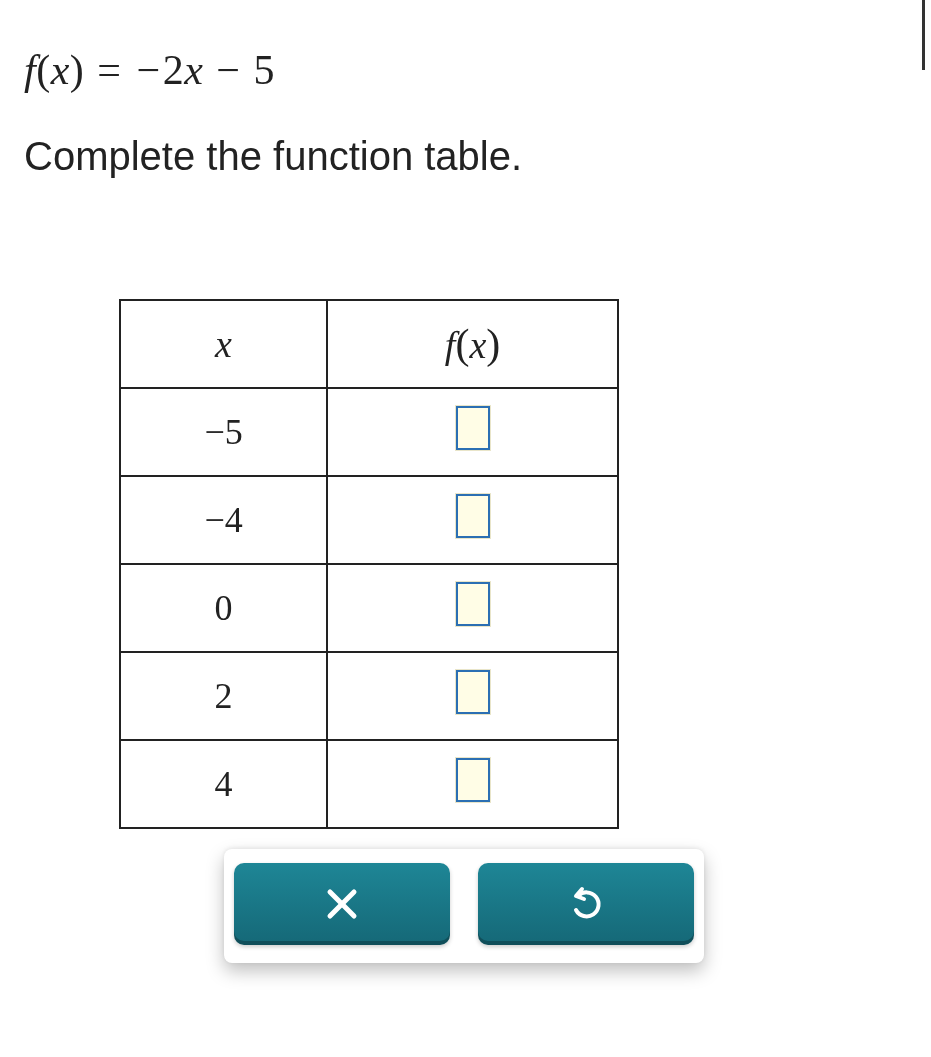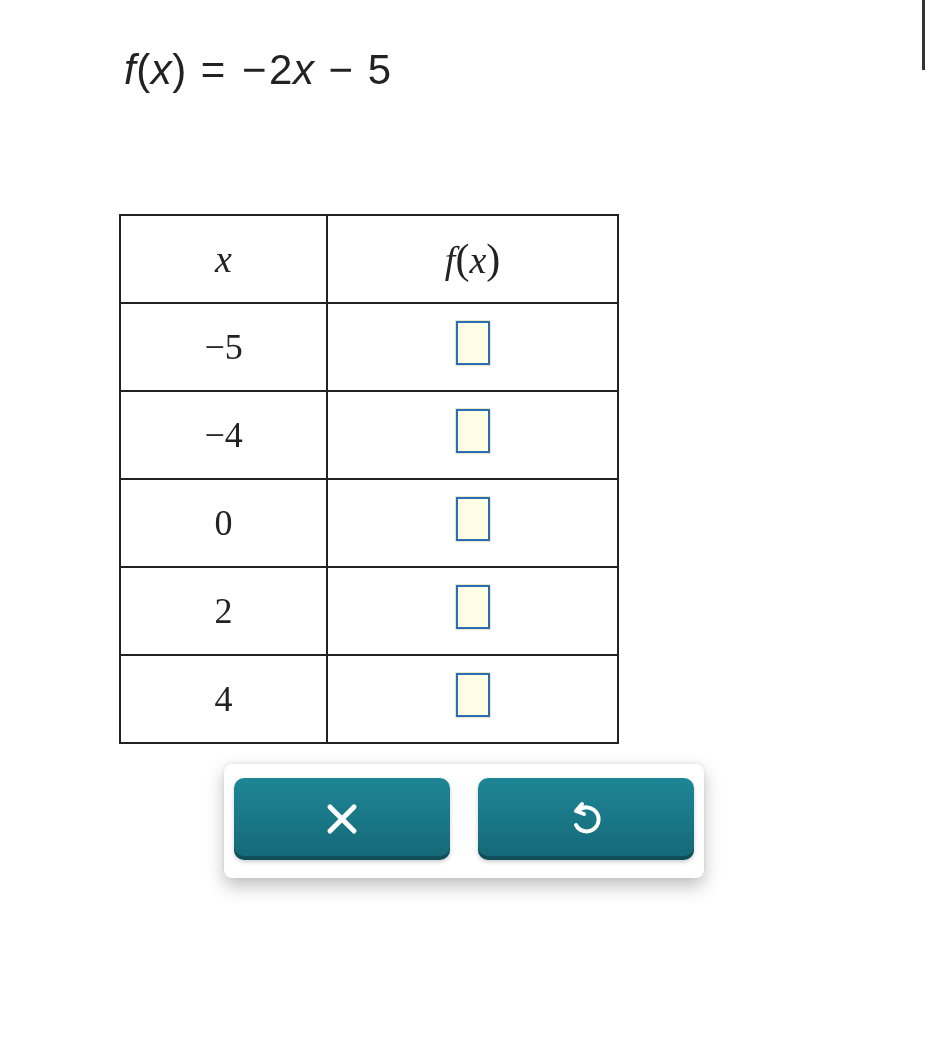--- a/index.html
+++ b/index.html
@@ -32,22 +32,21 @@
     line-height: 1.3;
     white-space: nowrap;
   }
   .line1 .fvar {
     font-family: "Times New Roman", Times, serif;
     font-style: italic;
     font-size: 42px;
   }
   .eqline {
     margin-top: 28px;
-    margin-left: 100px;
-    font-family: Liberation Sans, sans-serif;
+    font-family: Liberation Serif, serif;
     font-size: 42px;
     font-style: italic;
     letter-spacing: 0.5px;
   }
   .eqline .fn { font-style: italic; }
   .eqline .paren { font-style: normal; }
   .eqline .op { font-style: normal; padding: 0 2px; }
   .eqline .num { font-style: normal; }
   .line2 {
     margin-top: 40px;
@@ -123,20 +122,21 @@
 
 
   <div class="eqline">
     <span class="fn">f</span><span class="paren">(</span><span class="fn">x</span><span class="paren">)</span>
     <span class="op">=</span>
     <span class="op">−</span><span class="num">2</span><span class="fn">x</span>
     <span class="op">−</span>
     <span class="num">5</span>
   </div>
 
+  <div class="line2">Complete the function table.</div>
 
   <div class="table-wrap">
     <table class="func">
       <thead>
         <tr>
           <th>
             <span>x</span>
           </th>
           <th>
             <span>f</span><span class="paren">(</span><span>x</span><span class="paren">)</span>

